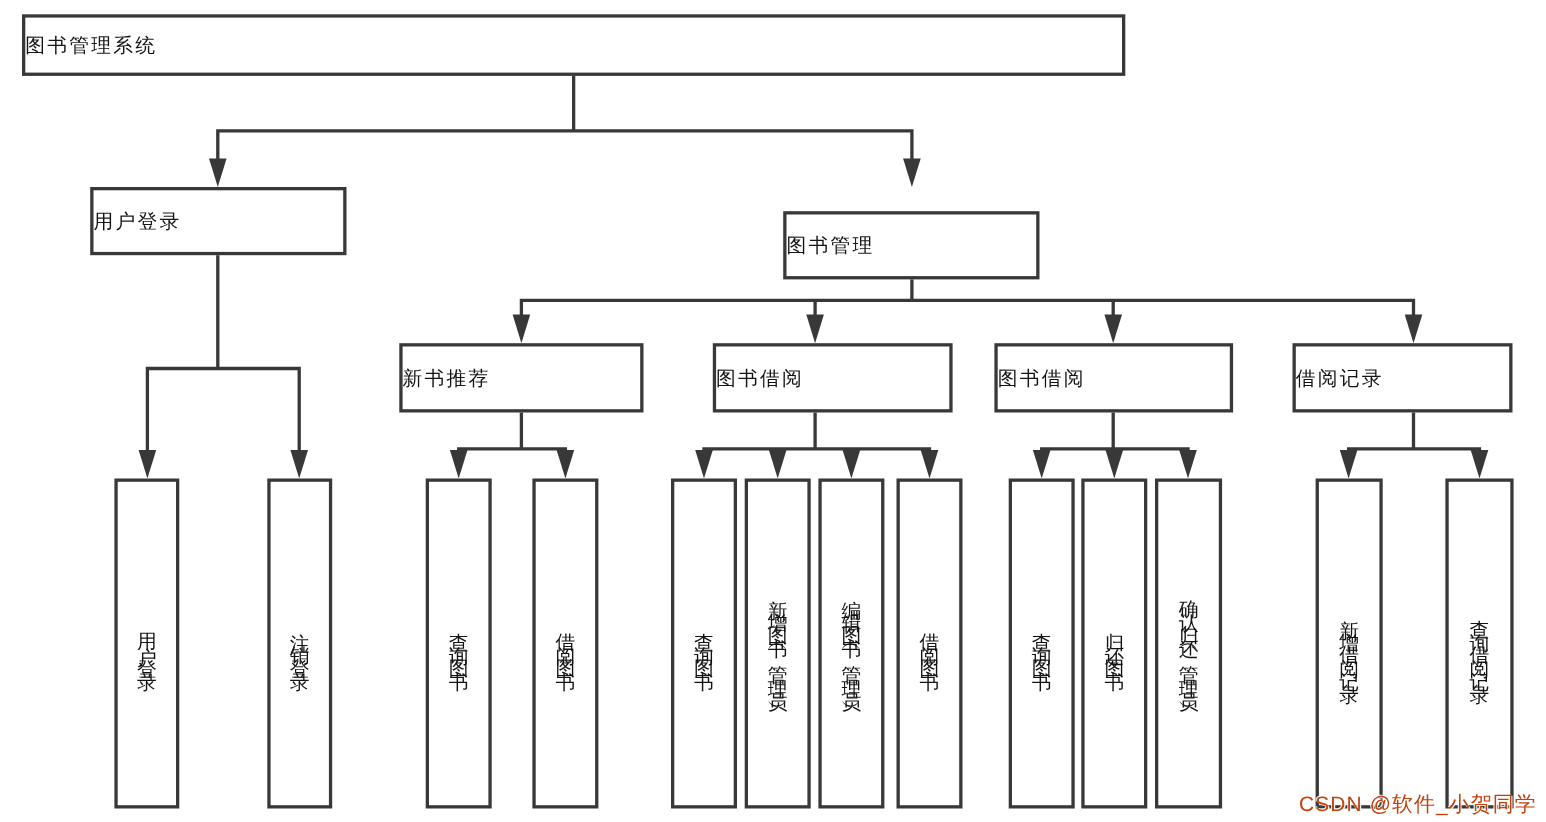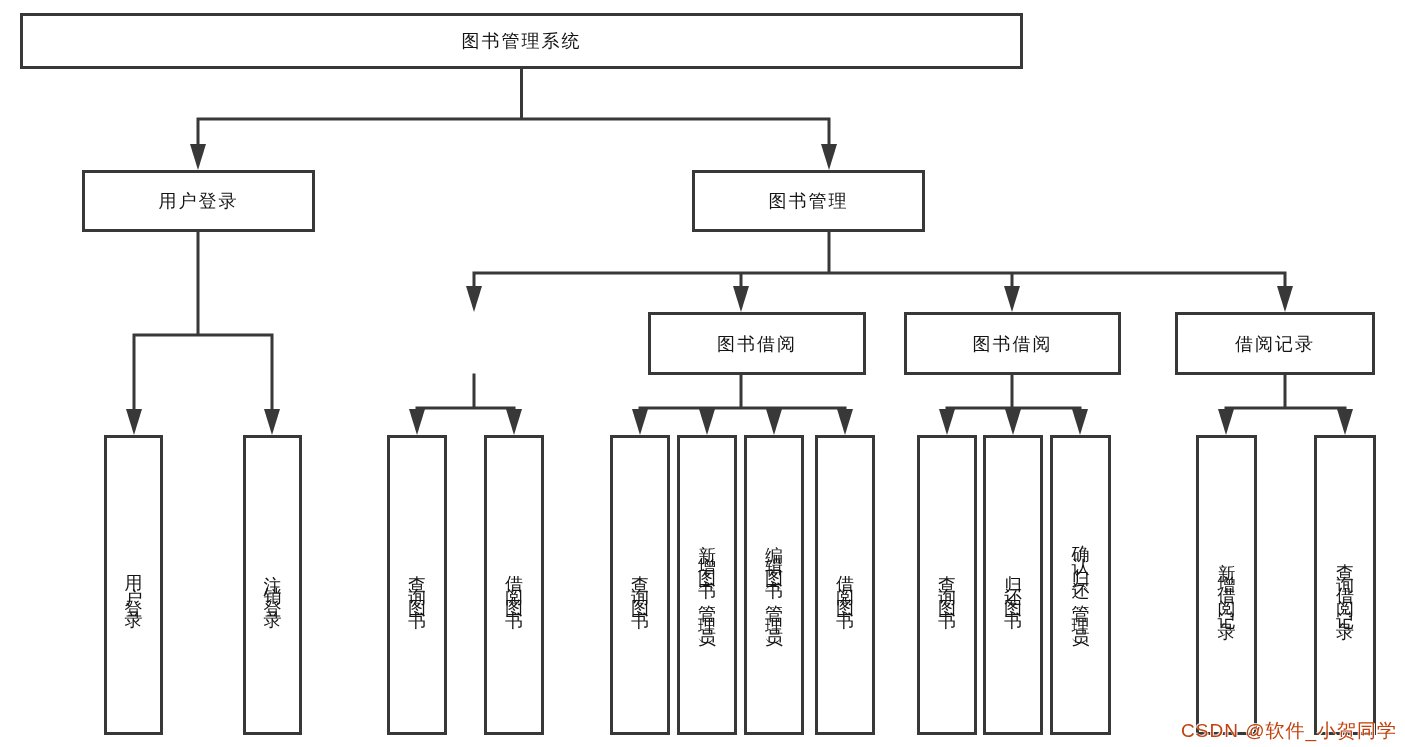--- a/index.html
+++ b/index.html
@@ -4,21 +4,21 @@
 <style>
   html,body{margin:0;padding:0;background:#fff;}
   *{box-sizing:border-box;}
   .canvas{
     position:relative;width:1405px;height:747px;background:#fff;overflow:hidden;
     font-family:"Liberation Sans","DejaVu Sans",sans-serif;color:#141414;
   }
   .wires{position:absolute;left:0;top:0;width:1405px;height:747px;z-index:1;}
   .node{
     position:absolute;border:3px solid #383838;background:#fff;z-index:2;
-    display:flex;align-items:center;justify-content:center;
+    display:flex;align-items:center;
     font-size:18px;letter-spacing:2px;white-space:nowrap;
   }
   .root{left:20px;top:13px;width:1003px;height:56px;}
   .lvl2{top:170px;width:233px;height:62px;}
   .lvl3{top:312px;height:63px;}
   .leaf{
     position:absolute;top:435px;height:300px;border:3px solid #383838;background:#fff;z-index:2;
     display:flex;align-items:center;justify-content:center;
     writing-mode:vertical-rl;text-orientation:mixed;
     font-size:18px;letter-spacing:12px;line-height:1;
@@ -74,24 +74,27 @@
     </g>
   </svg>
 
   <div class="node root">
     <span>图书管理系统</span>
   </div>
 
   <div class="node lvl2" style="left:82px;">
     <span>用户登录</span>
   </div>
-  <div class="node lvl2" style="left:692px;">
+  <div class="node lvl2" style="left:712px;margin-top:22px;">
     <span>图书管理</span>
   </div>
 
+  <div class="node lvl3" style="left:363px;width:222px;">
+    <span>新书推荐</span>
+  </div>
   <div class="node lvl3" style="left:632px;width:218px;margin-left:16px;">
     <span>图书借阅</span>
   </div>
   <div class="node lvl3" style="left:904px;width:217px;">
     <span>图书借阅</span>
   </div>
   <div class="node lvl3" style="left:1175px;width:200px;font-family:Liberation Mono, monospace;">
     <span>借阅记录</span>
   </div>
 

